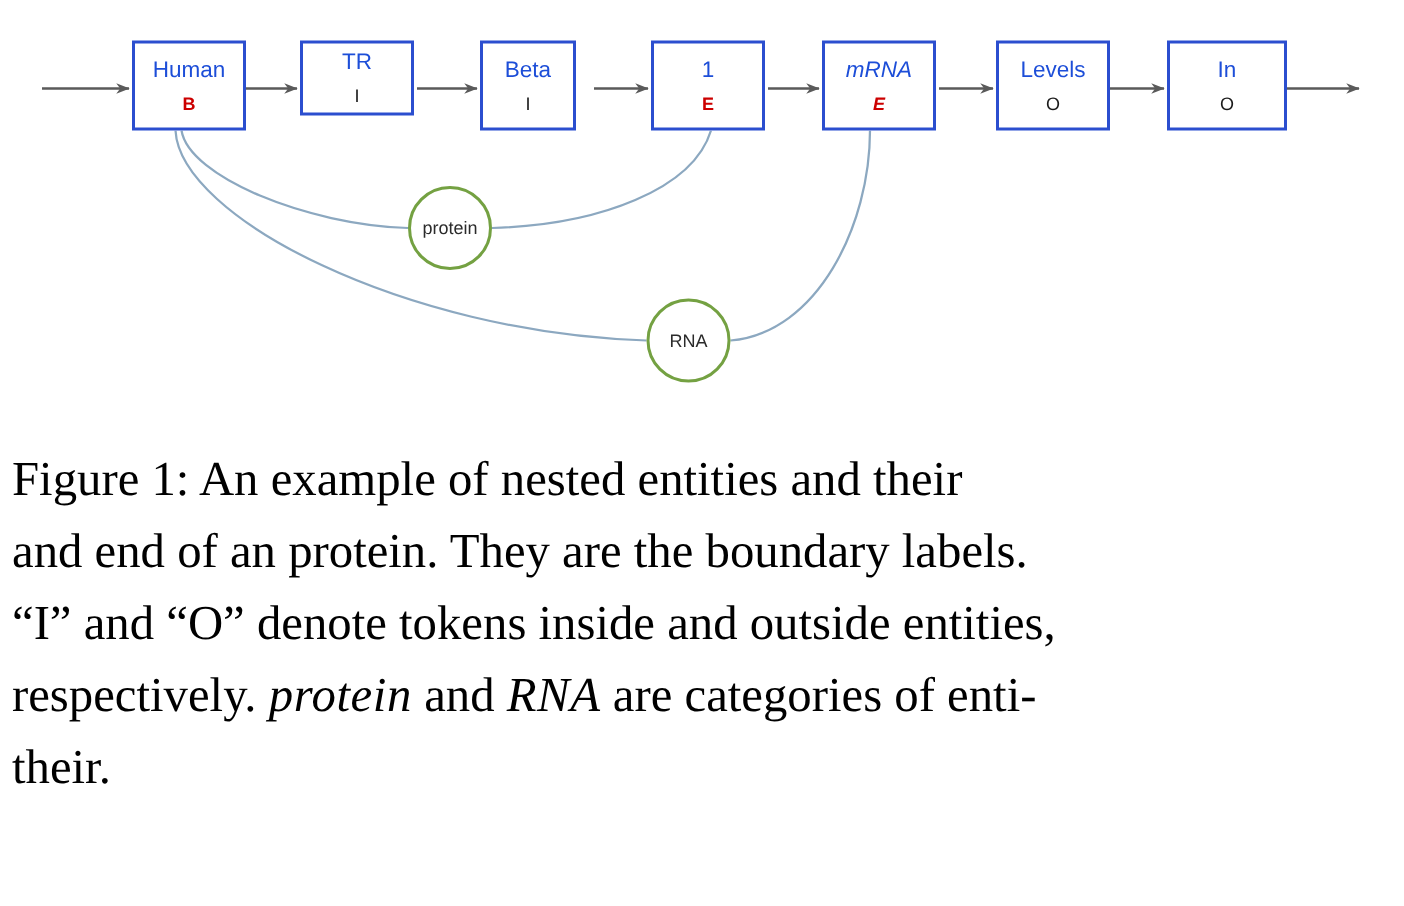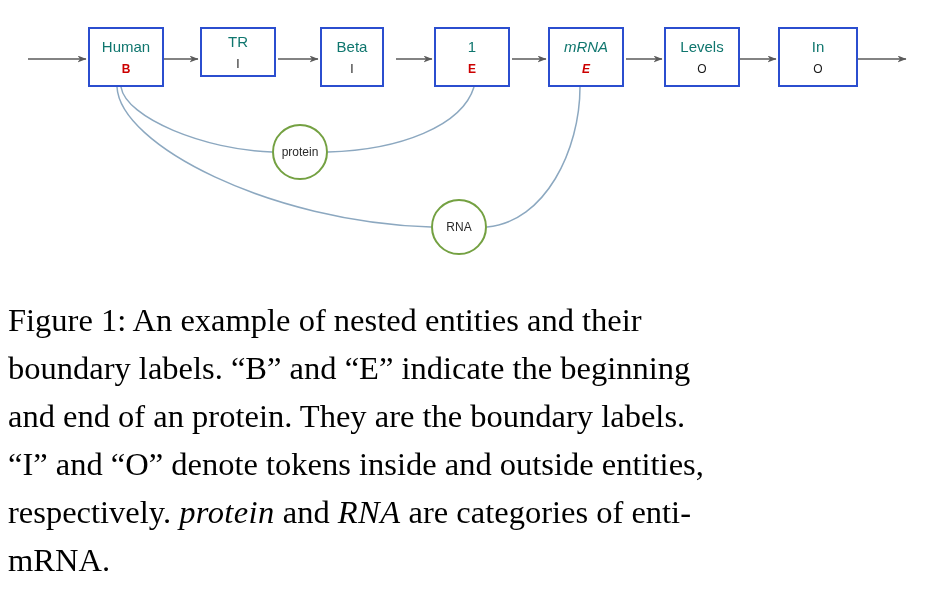--- a/index.html
+++ b/index.html
@@ -33,21 +33,21 @@
     border: 2px solid #2b4ecf;
     background: #ffffff;
     display: flex;
     flex-direction: column;
     align-items: center;
     justify-content: center;
   }
   .token-word {
     font-family: "Liberation Sans", sans-serif;
     font-size: 15px;
-    color: #0f766e;
+    color: #1d4ed8;
     line-height: 1;
     margin-bottom: 9px;
     white-space: nowrap;
   }
   .token-tag {
     font-family: "Liberation Sans", sans-serif;
     font-size: 12px;
     line-height: 1;
     white-space: nowrap;
   }
@@ -181,27 +181,24 @@
     <span class="cat-label">RNA</span>
   </div>
 
 </div>
 
 <div id="caption">
   <div style="text-align:justify;">
     <span>Figure 1:   An example of nested entities and their</span>
   </div>
   <div style="text-align:justify;">
-    <span>boundary labels.  “B” and “E” indicate the beginning</span>
-  </div>
-  <div style="text-align:justify;">
     <span>and end of an protein.   They are the boundary labels.</span>
   </div>
   <div style="text-align:justify;">
     <span>“I” and “O” denote tokens inside and outside entities,</span>
   </div>
   <div style="text-align:justify;">
     <span>respectively. </span><span class="mathit">protein</span><span> and </span><span class="mathit">RNA</span><span> are categories of enti-</span>
   </div>
   <div class="lastline">
-    <span>mRNA.</span>
+    <span>their.</span>
   </div>
 </div>
 
 </body></html>

